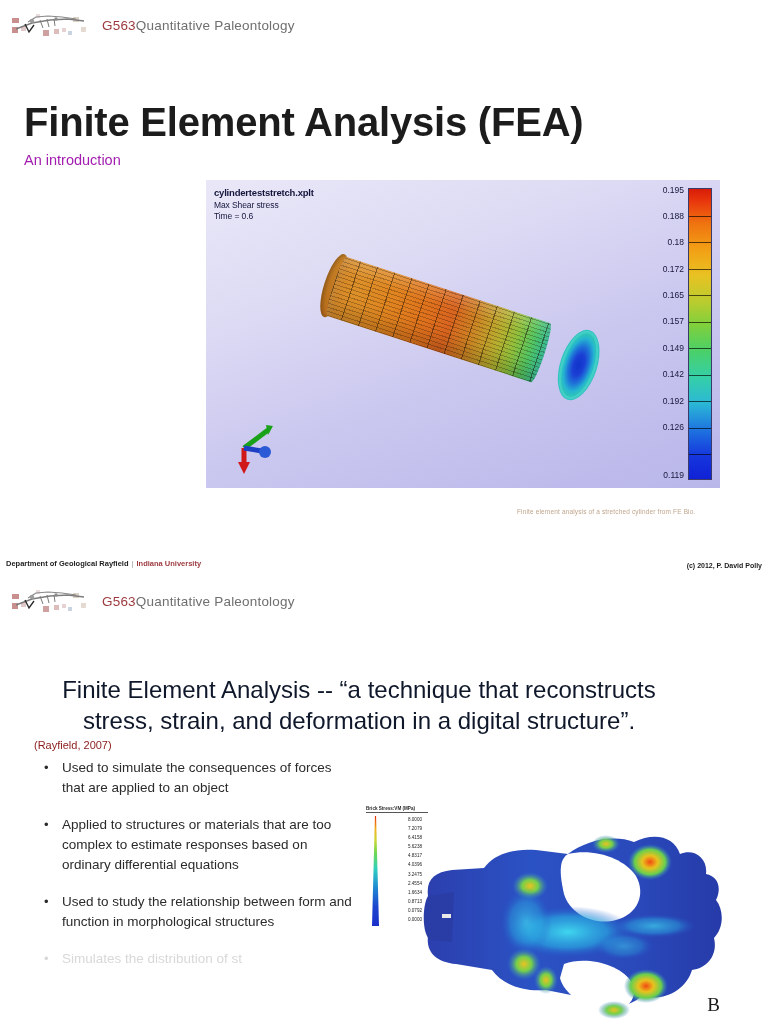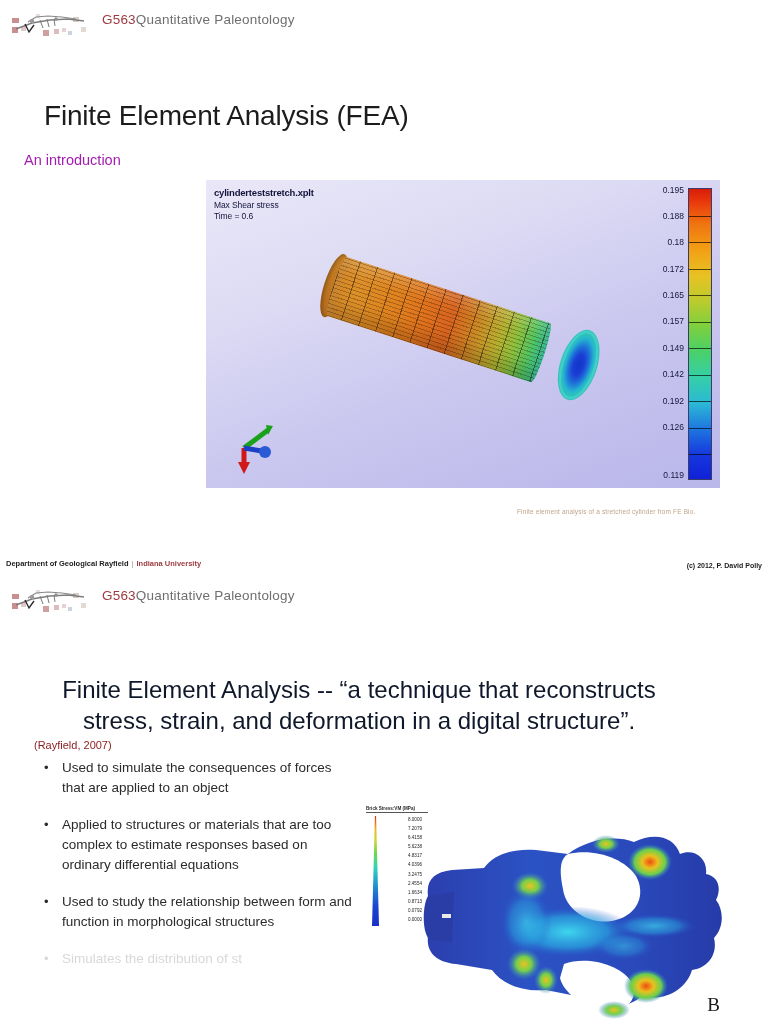--- a/index.html
+++ b/index.html
@@ -24,21 +24,21 @@
   }
   #slide-1 { top: 0; height: 576px; }
   #slide-2 { top: 576px; height: 448px; }
 
   
   .slide-header {
     position: absolute;
     top: 12px;
     left: 10px;
     display: flex;
-    align-items: flex-start;
+    align-items: center;
     height: 26px;
   }
   .logo-fossil {
     position: relative;
     width: 84px;
     height: 26px;
     flex: 0 0 auto;
     margin-right: 8px;
   }
   .header-course {
@@ -52,25 +52,24 @@
     color: #6f6f6f;
     letter-spacing: .2px;
     font-weight: 400;
   }
 
   
   .title-main {
     position: absolute;
     left: 24px;
     top: 100px;
-    font-size: 28px;
+    font-size: 40px;
     color: #1c1c1c;
-    font-weight: 400;
+    font-weight: 700;
     letter-spacing: -.2px;
-    margin-left: 20px;
   }
   .subtitle-main {
     position: absolute;
     left: 24px;
     top: 152px;
     font-size: 14.5px;
     color: #a21caf;
     font-weight: 400;
   }
 

